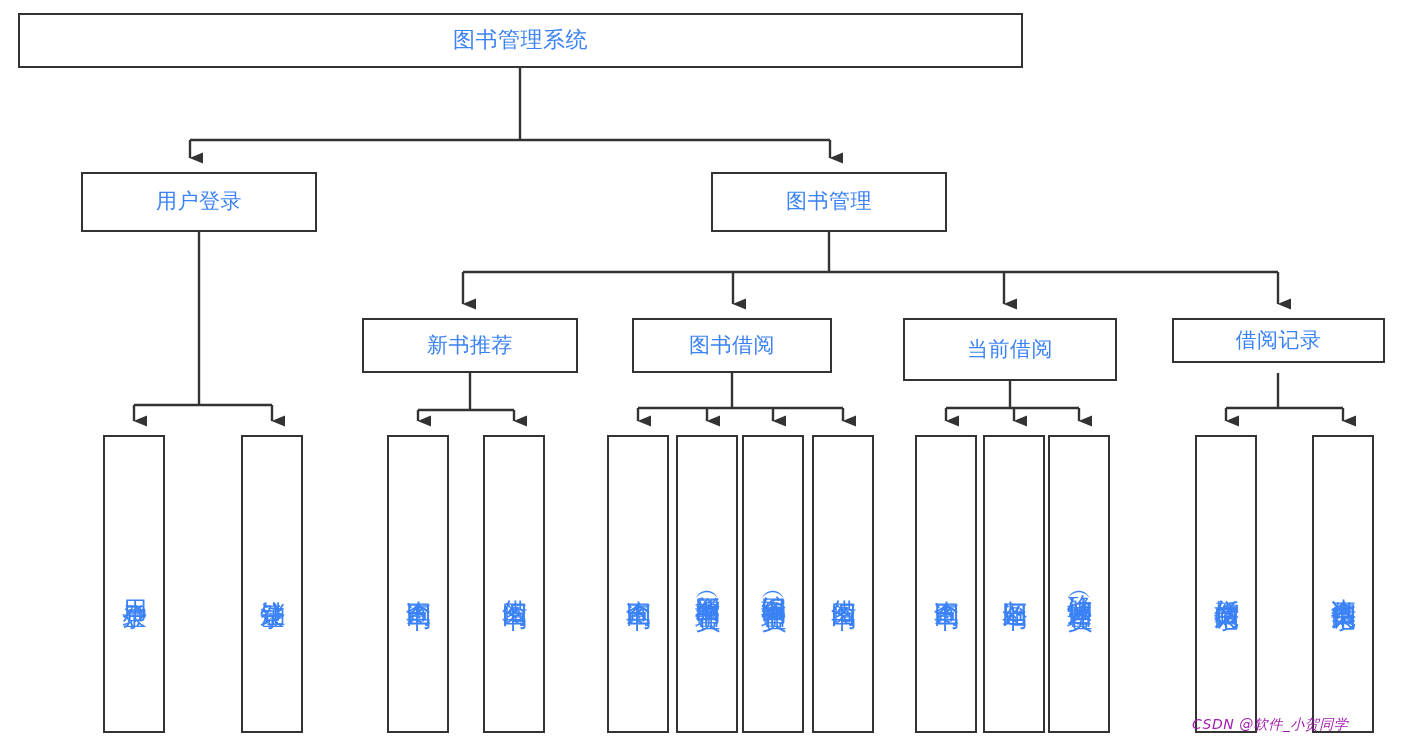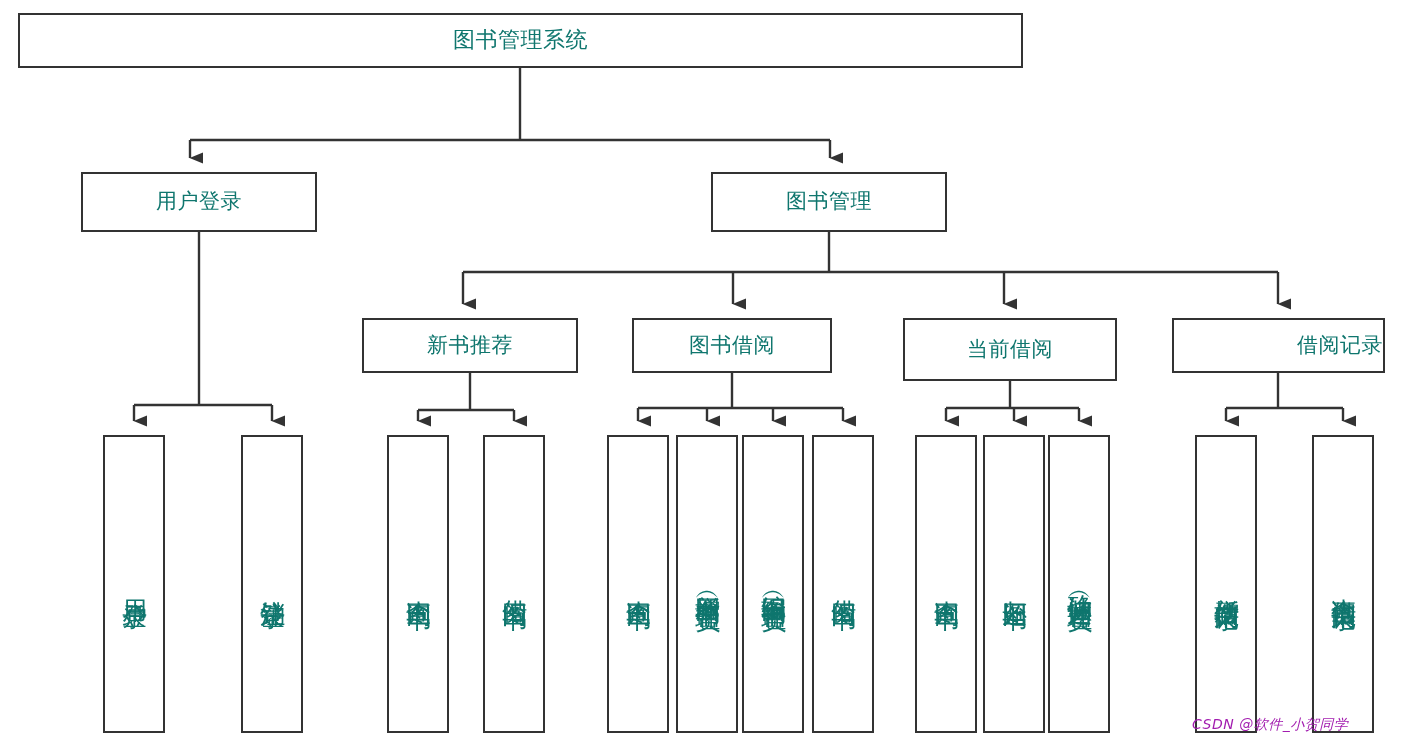--- a/index.html
+++ b/index.html
@@ -26,21 +26,21 @@
     pointer-events: none;
   }
   .node {
     position: absolute;
     box-sizing: border-box;
     background: #ffffff;
     border: 2px solid #333333;
     display: flex;
     align-items: center;
     justify-content: center;
-    color: #0f766e;
+    color: #3b82f6;
   }
   .node .lbl {
     display: block;
     text-align: center;
     line-height: 1.12;
     white-space: nowrap;
   }
   .node.horiz .lbl {
     font-size: 21px;
     letter-spacing: 0.5px;
@@ -139,21 +139,21 @@
 
   <div class="node horiz" style="left:632px; top:318px; width:200px; height:55px;">
     <span class="lbl">图书借阅</span>
   </div>
   <div class="node horiz" style="left:362px; top:318px; width:216px; height:55px;">
     <span class="lbl">新书推荐</span>
   </div>
   <div class="node horiz" style="left:903px; top:318px; width:214px; height:63px;">
     <span class="lbl">当前借阅</span>
   </div>
-  <div class="node horiz" style="left:1172px; top:318px; width:213px; height:55px;justify-content:flex-end;">
+  <div class="node horiz" style="left:1172px; top:318px; width:213px; height:45px;">
     <span class="lbl">借阅记录</span>
   </div>
 
   <div class="node vert" style="left:103px; top:435px; width:62px; height:298px;">
     <span class="lbl">用户登录</span>
   </div>
   <div class="node vert" style="left:241px; top:435px; width:62px; height:298px;">
     <span class="lbl">注销登录</span>
   </div>
 

